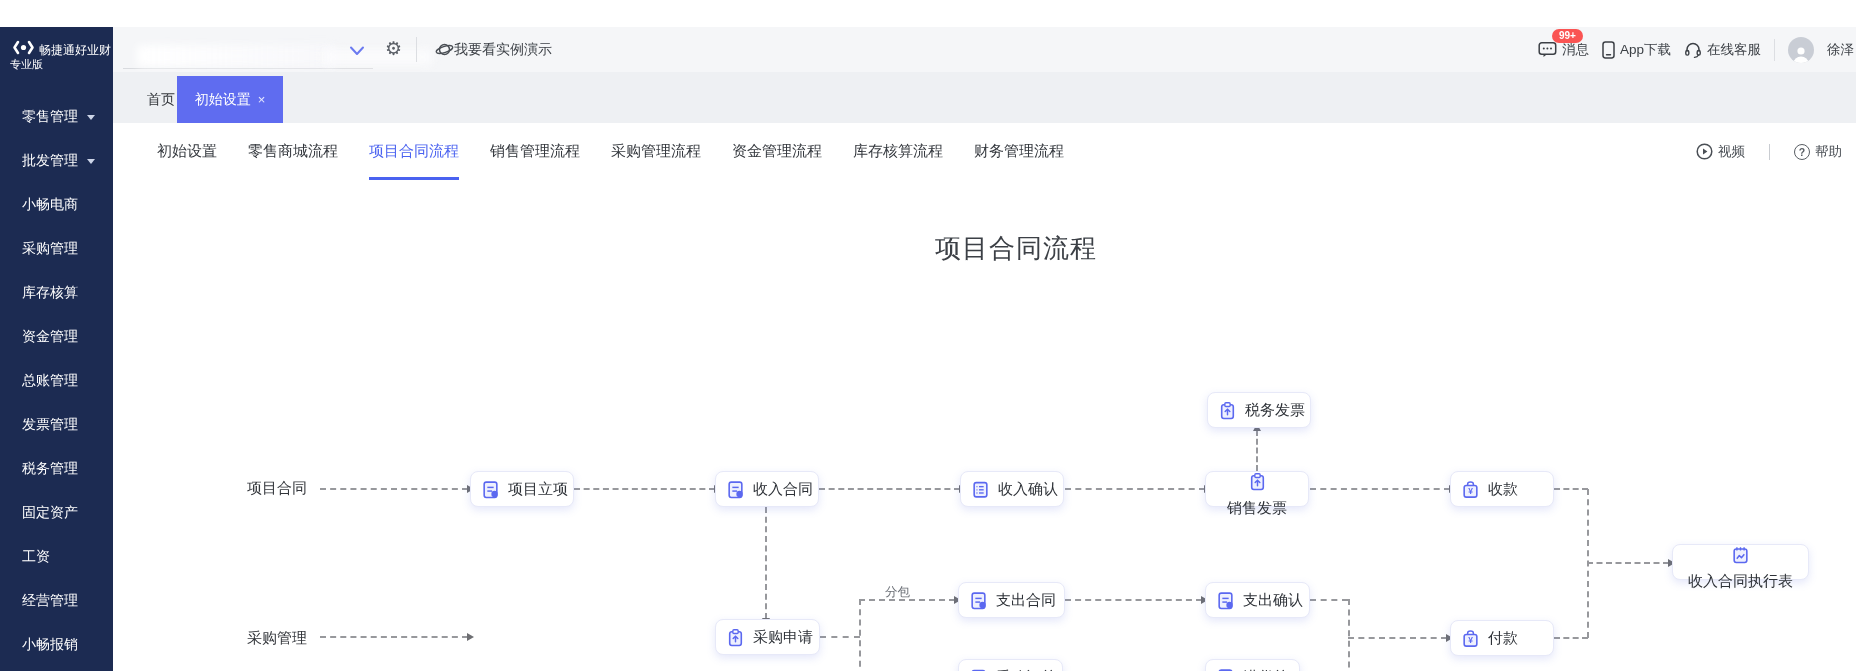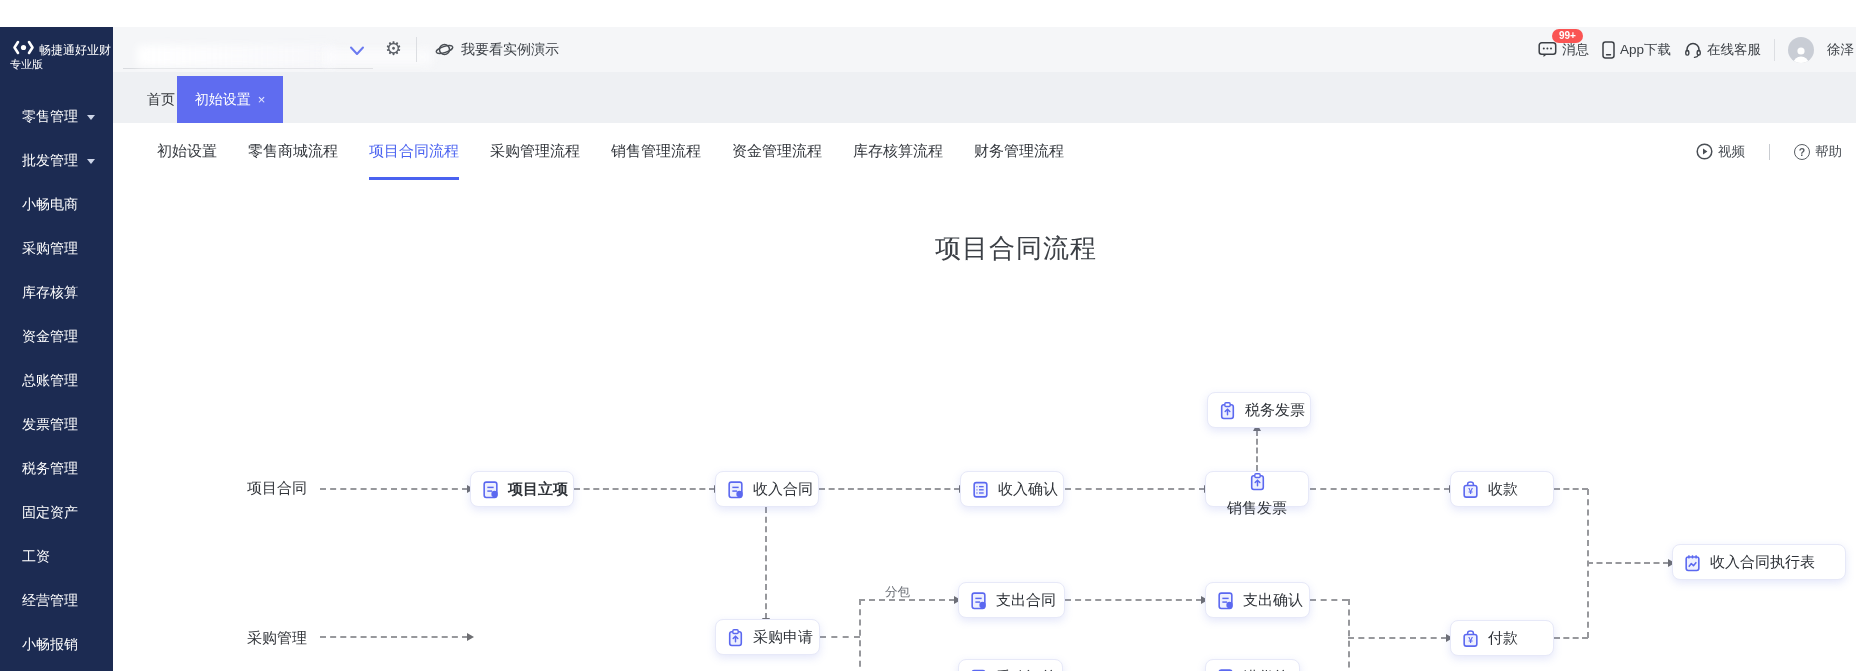--- a/index.html
+++ b/index.html
@@ -19,21 +19,21 @@
   .nav-item { height:44px; display:flex; align-items:center; padding-left:22px; color:#ffffff; font-size:14px; cursor:pointer; white-space:nowrap; }
   .caret { width:0; height:0; border-left:4.5px solid transparent; border-right:4.5px solid transparent; border-top:5px solid #cdd5e8; margin-left:9px; }
   
   .topbar { position:absolute; left:113px; top:27px; width:1743px; height:45px; background:#f5f6f8; }
   .company-field { position:absolute; left:10px; top:6px; width:250px; height:36px; border-bottom:1px solid #d9dbdf; }
   .blur-blob { position:absolute; left:14px; top:12px; width:200px; height:22px; background:linear-gradient(90deg,rgba(255,255,255,.98),rgba(248,248,251,.85)); filter:blur(4px); border-radius:4px; }
   .blur-blob2 { position:absolute; left:200px; top:16px; width:110px; height:16px; background:rgba(252,252,254,.8); filter:blur(5px); border-radius:4px; }
   .chev { position:absolute; left:236px; top:16px; }
   .gear { position:absolute; left:272px; top:9px; font-size:19px; color:#5a5f66; cursor:pointer; line-height:26px;}
   .tb-div { position:absolute; left:303px; top:10px; width:1px; height:25px; background:#dcdee2; }
-  .demo-link { position:absolute; left:322px; top:0; height:45px; display:flex; align-items:center; gap:7px; font-size:14px; color:#3c4046; cursor:pointer; }
+  .demo-link { position:absolute; left:322px; top:0; height:45px; display:flex; align-items:center; font-size:14px; color:#3c4046; cursor:pointer; }
   .tb-right { position:absolute; right:0; top:0; height:45px; display:flex; align-items:center; gap:13px; padding-right:2px; }
   .tb-item { display:flex; align-items:center; gap:5px; font-size:13.5px; color:#3c4046; cursor:pointer; position:relative; white-space:nowrap; }
   .badge { position:absolute; top:-12px; left:14px; background:#fa5453; color:#fff; font-size:10px; font-weight:bold; border-radius:9px; padding:2px 7px; line-height:1; }
   .tb-div2 { width:1px; height:22px; background:#dcdee2; }
   .avatar { width:26px; height:26px; border-radius:50%; background:#c9cdd5; display:flex; align-items:flex-end; justify-content:center; overflow:hidden; cursor:pointer; }
   .user-name { font-size:13.5px; color:#3c4046; white-space:nowrap; }
   
   .tabstrip { position:absolute; left:113px; top:72px; width:1743px; height:51px; background:#eef0f3; }
   .wtab-home { position:absolute; left:12px; top:4px; height:47px; display:flex; align-items:center; padding:0 22px; font-size:14px; color:#33363b; cursor:pointer; }
   .wtab-active { position:absolute; left:64px; top:4px; height:47px; width:106px; background:#5f6cf0; color:#fff; font-size:14px; display:flex; align-items:center; justify-content:center; gap:7px; cursor:pointer; }
@@ -185,22 +185,22 @@
     <span>初始设置</span>
     <span class="wtab-close">×</span>
   </span>
 </div>
 
 <div class="content">
   <div class="subtabs">
       <span class="subtab">初始设置</span>
       <span class="subtab">零售商城流程</span>
       <span class="subtab active">项目合同流程</span>
+      <span class="subtab">销售管理流程</span>
       <span class="subtab">采购管理流程</span>
-      <span class="subtab">销售管理流程</span>
       <span class="subtab">资金管理流程</span>
       <span class="subtab">库存核算流程</span>
       <span class="subtab">财务管理流程</span>
     </div>
   <div class="tab-utils">
     <span class="util">
       <svg width="17" height="17" viewBox="0 0 17 17">
         <circle cx="8.5" cy="8.5" r="7.3" stroke="#4a4f55" stroke-width="1.5" fill="none"></circle>
         <path d="M7 5.6 L11.4 8.5 L7 11.4 Z" fill="#4a4f55"></path>
       </svg>
@@ -263,21 +263,21 @@
       <div class="node" style="left: 1094px; top: 212px; width: 104px;">
         <span style="display: flex;">
           <svg width="19" height="19" viewBox="0 0 18 18">
             <rect x="3.5" y="3.5" width="11" height="13" rx="2" stroke="#5b68f0" stroke-width="1.5" fill="#eef0fe"></rect>
             <rect x="6.5" y="1.6" width="5" height="3.6" rx="1" stroke="#5b68f0" stroke-width="1.3" fill="#fff"></rect>
             <path d="M9 13 V8 M6.8 10 L9 7.8 L11.2 10" stroke="#5b68f0" stroke-width="1.4" fill="none" stroke-linecap="round"></path>
           </svg>
         </span>
         <span>税务发票</span>
       </div>
-      <div class="node" style="left: 357px; top: 291px; width: 104px; font-weight: bold;">
+      <div class="node" style="left: 357px; top: 291px; width: 104px;">
         <span style="display: flex;">
           <svg width="19" height="19" viewBox="0 0 18 18">
             <rect x="3" y="2" width="12" height="14.5" rx="2" stroke="#5b68f0" stroke-width="1.5" fill="#eef0fe"></rect>
             <line x1="6" y1="7" x2="12" y2="7" stroke="#5b68f0" stroke-width="1.4"></line>
             <line x1="6" y1="10.5" x2="10.5" y2="10.5" stroke="#5b68f0" stroke-width="1.4"></line>
             <circle cx="12.8" cy="13.2" r="3" fill="#5b68f0"></circle>
           </svg>
         </span>
         <span>项目立项</span>
       </div>
@@ -382,21 +382,21 @@
       <div class="node" style="left: 1337px; top: 440px; width: 104px;">
         <span style="display: flex;">
           <svg width="19" height="19" viewBox="0 0 18 18">
             <rect x="3" y="5.2" width="12" height="11" rx="2" stroke="#5b68f0" stroke-width="1.5" fill="#eef0fe"></rect>
             <path d="M6.3 5 V3.8 a2.7 2 0 0 1 5.4 0 V5" stroke="#5b68f0" stroke-width="1.4" fill="none"></path>
             <text x="9" y="13.6" text-anchor="middle" font-size="8" font-weight="bold" fill="#5b68f0">¥</text>
           </svg>
         </span>
         <span>付款</span>
       </div>
-      <div class="node" style="left: 1559px; top: 364px; width: 174px;">
+      <div class="node" style="left: 1559px; top: 364px; width: 137px; flex-direction: column;">
         <span style="display: flex;">
           <svg width="19" height="19" viewBox="0 0 18 18">
             <rect x="3" y="3.8" width="12" height="12.7" rx="2" stroke="#5b68f0" stroke-width="1.5" fill="#eef0fe"></rect>
             <path d="M5.6 2.2 v3 M9 2.2 v3 M12.4 2.2 v3" stroke="#5b68f0" stroke-width="1.3"></path>
             <path d="M5.5 13 L7.9 10 L9.9 12 L12.6 8.8" stroke="#5b68f0" stroke-width="1.4" fill="none" stroke-linejoin="round"></path>
           </svg>
         </span>
         <span>收入合同执行表</span>
       </div>
     </div>

